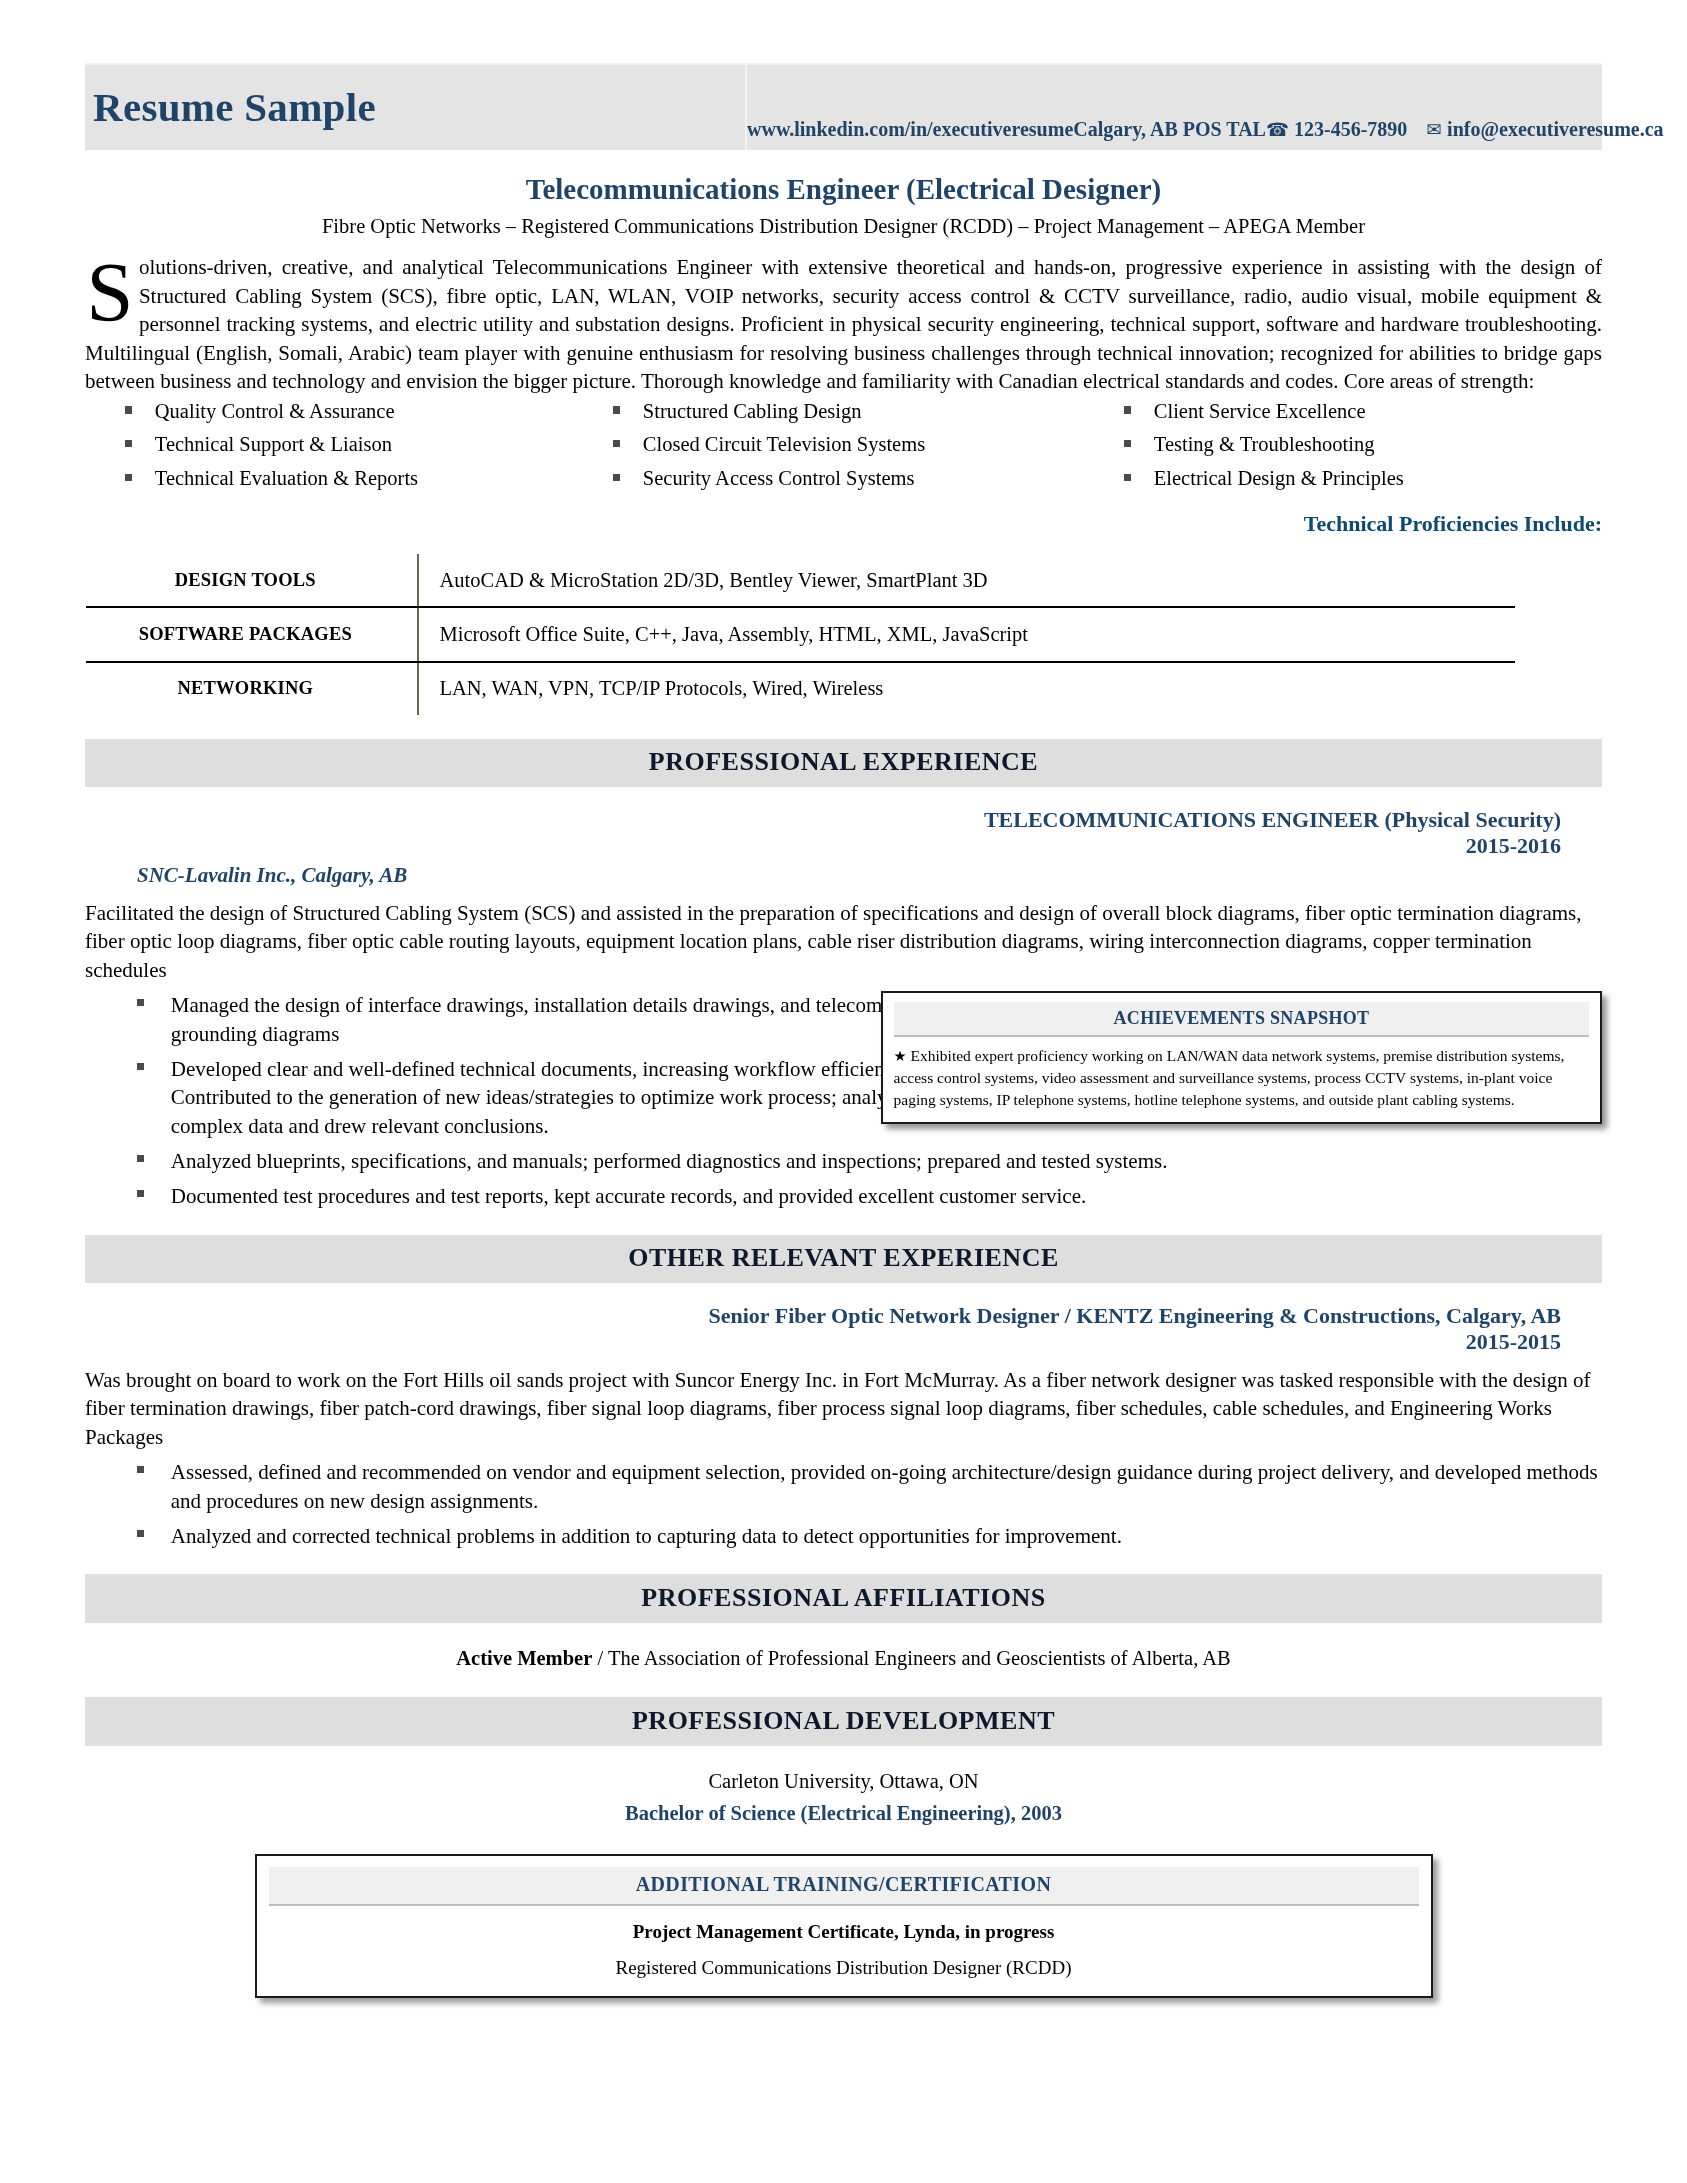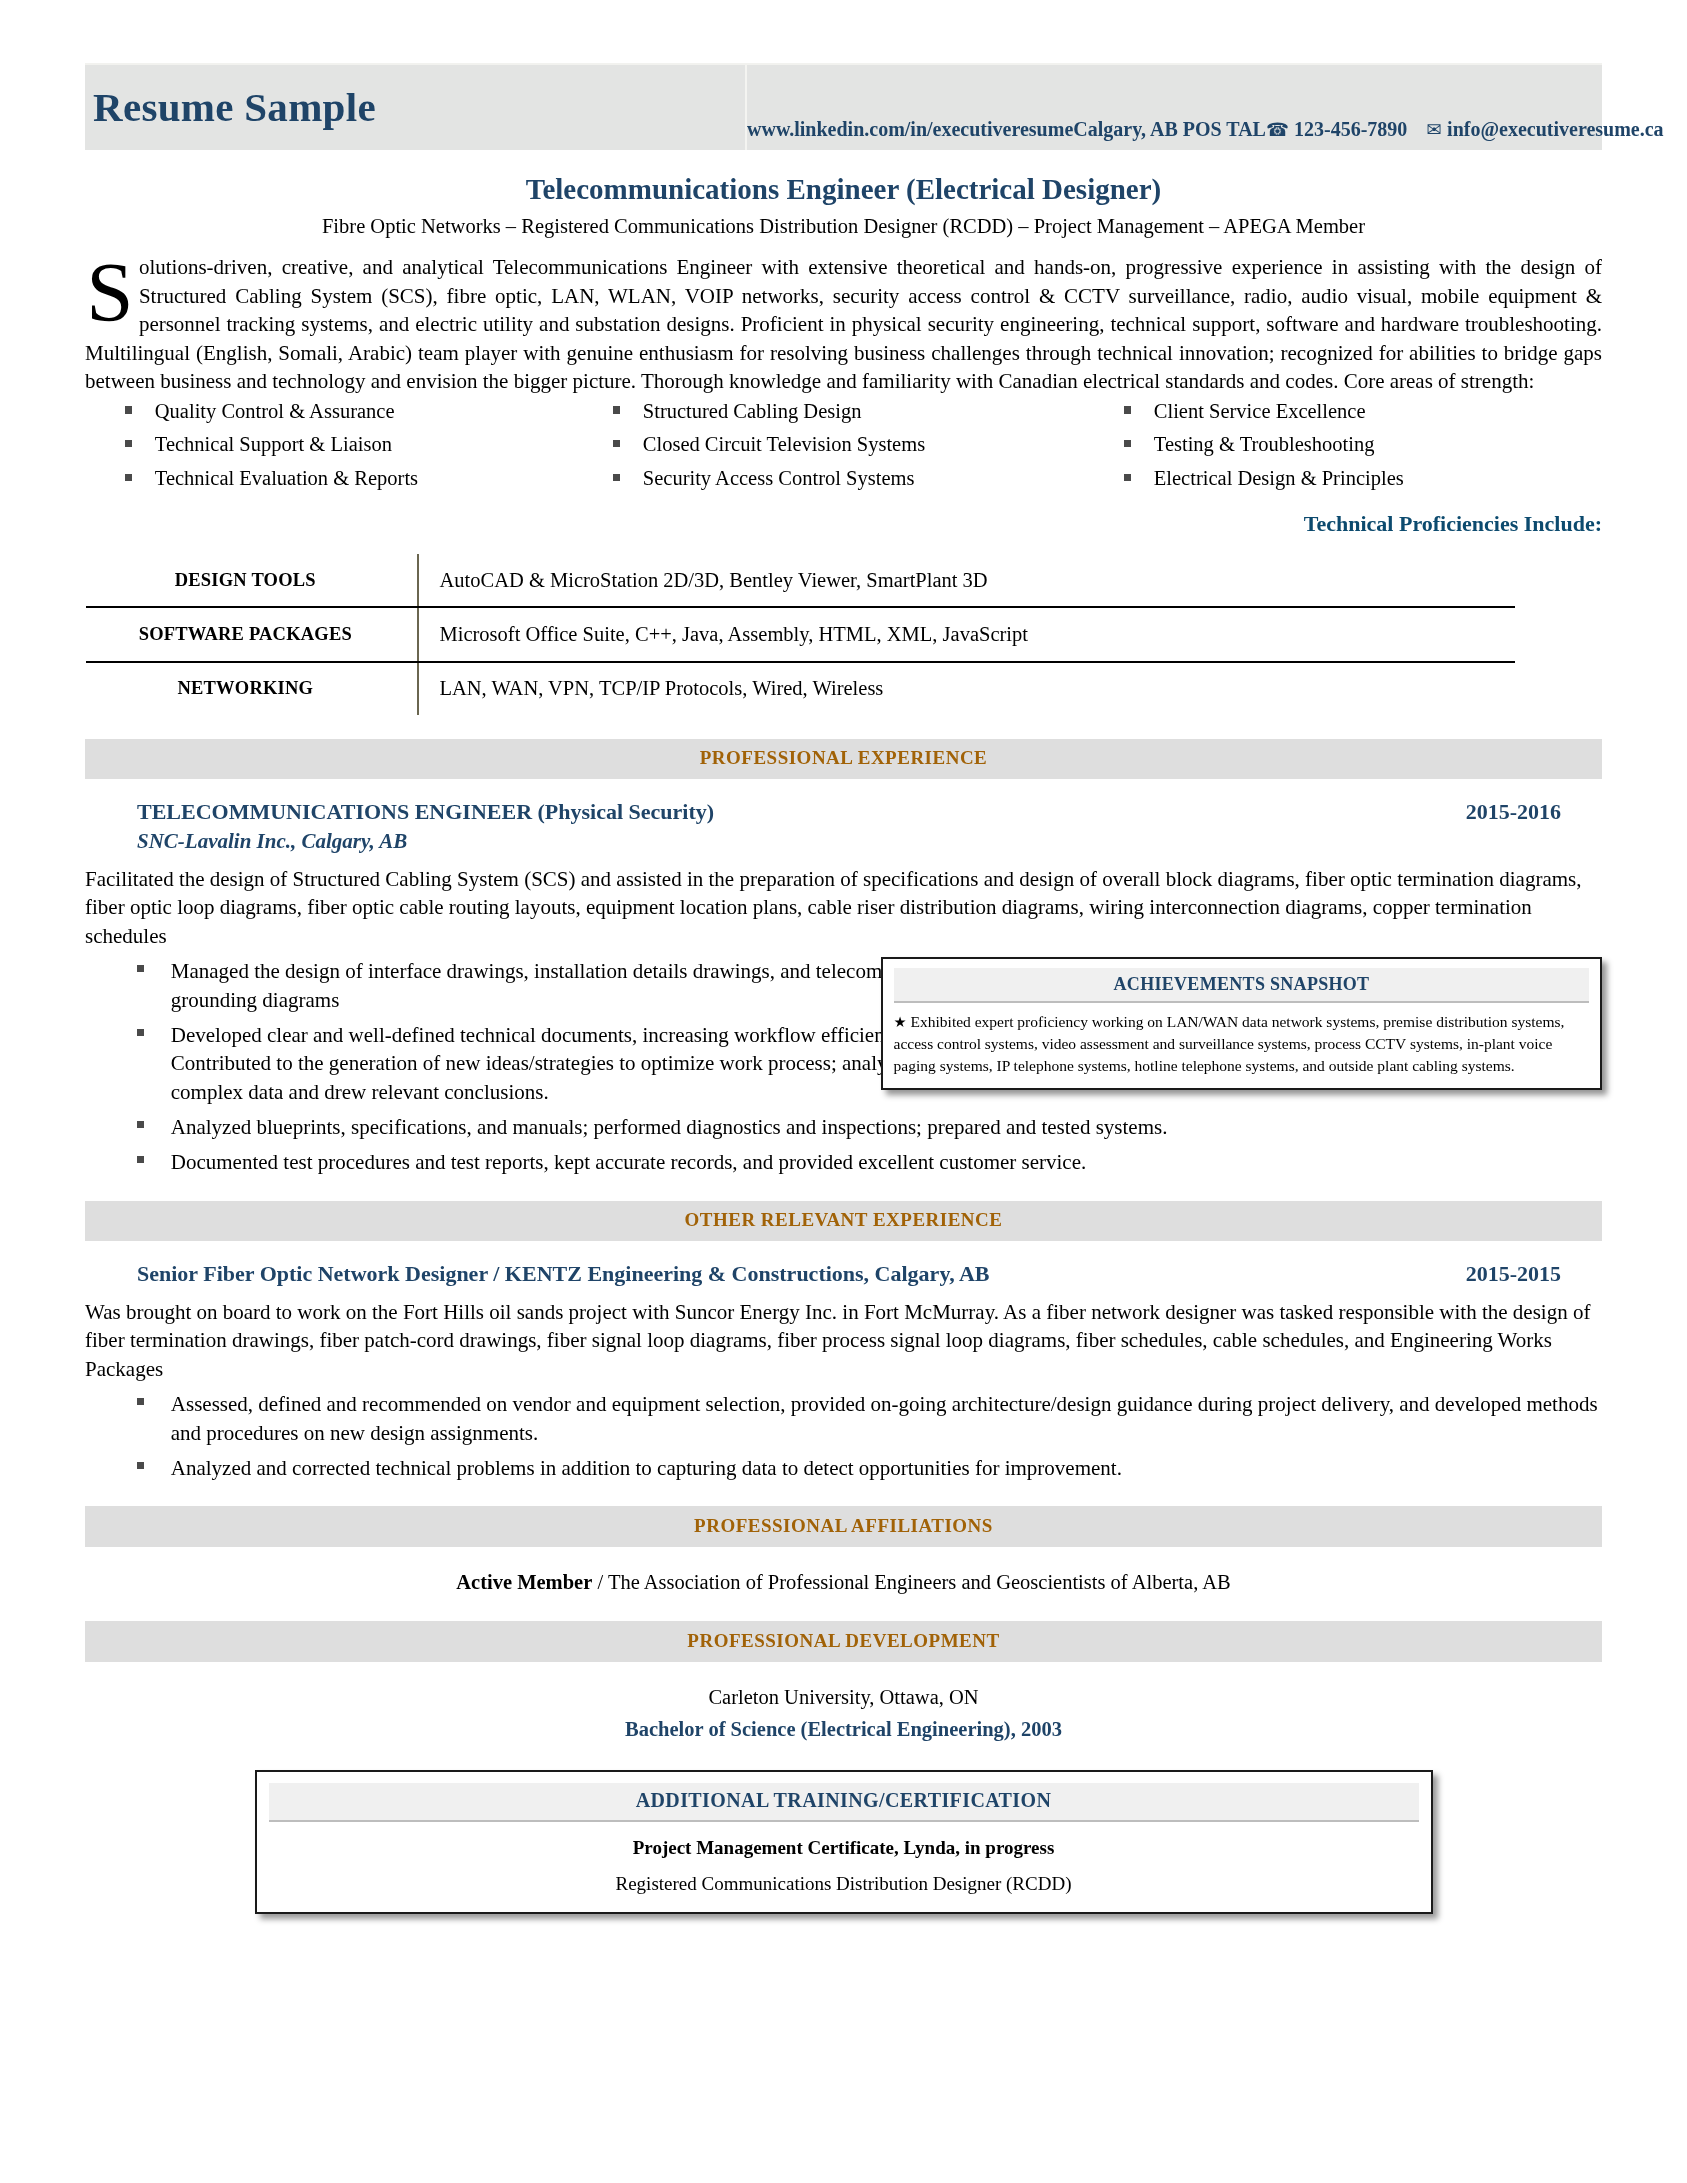--- a/index.html
+++ b/index.html
@@ -164,38 +164,39 @@
   }
   .tech-value {
     padding-left: 20px !important;
     font-size: 20.5px;
   }
 
   
   .section-bar {
     background: #dedede;
     text-align: center;
-    font-size: 19px;
+    font-size: 26px;
     font-weight: bold;
     letter-spacing: 0.5px;
-    color: #a16207;
+    color: #0f172a;
     padding: 8.6px 0 10px 0;
     margin-top: 24px;
   }
 
   
   .job {
     margin-top: 20px;
     padding-left: 52px;
   }
   .job-head {
     display: flex;
     justify-content: space-between;
     align-items: flex-end;
     padding-right: 41px;
+    flex-direction: column;
   }
   .job-title {
     font-size: 22px;
     font-weight: bold;
     color: #1f4468;
   }
   .job-dates {
     font-size: 22px;
     font-weight: bold;
     color: #1f4468;

